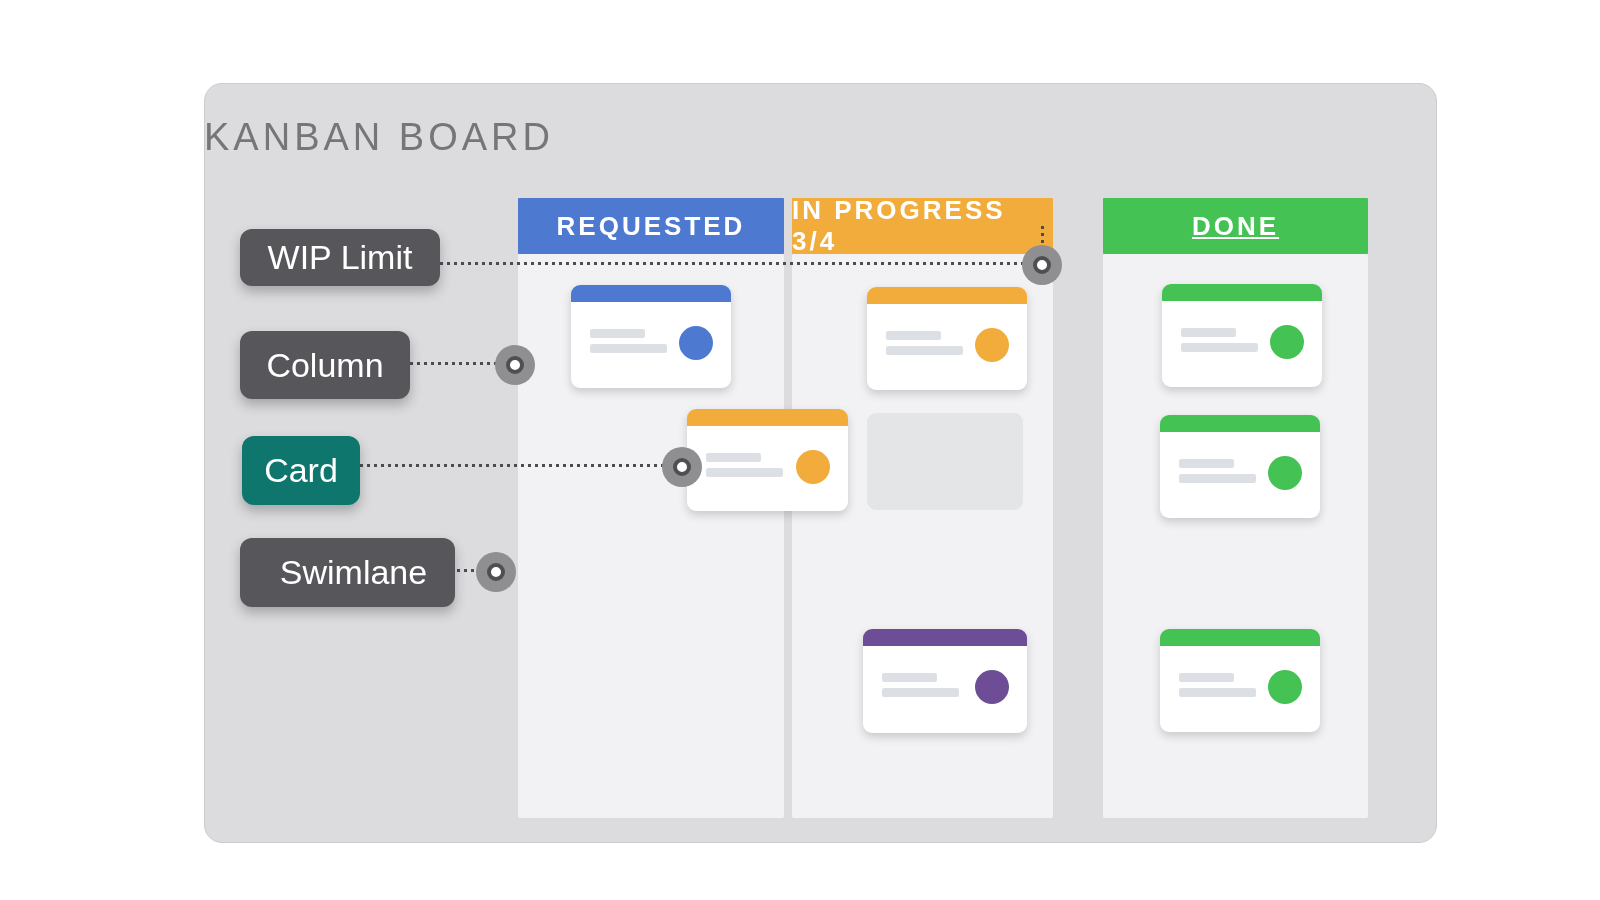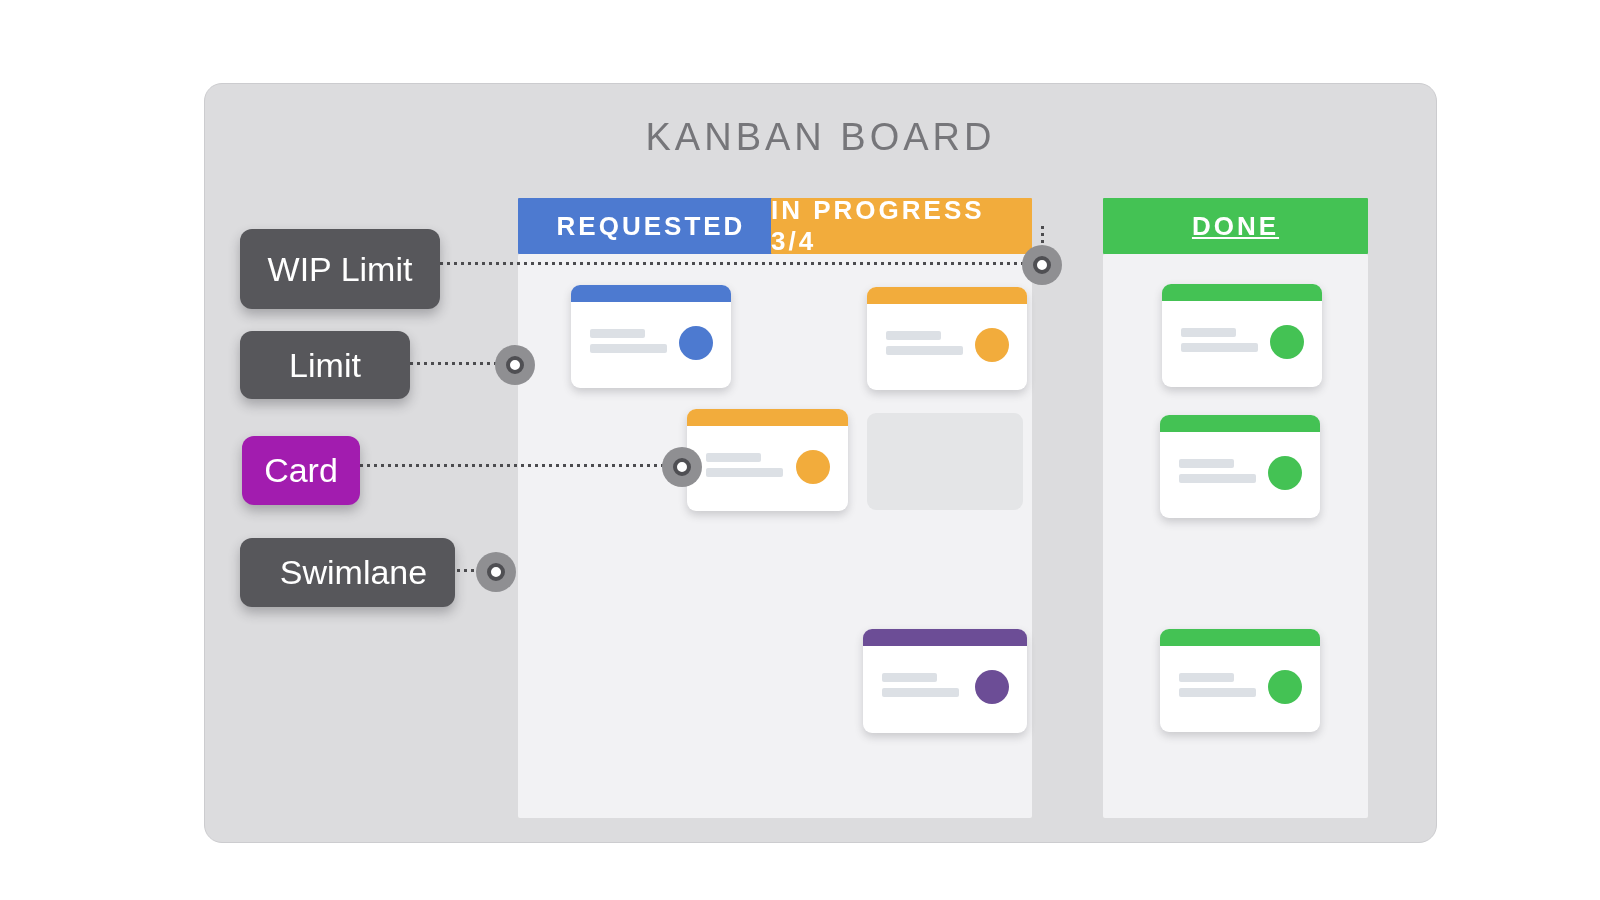--- a/index.html
+++ b/index.html
@@ -9,36 +9,36 @@
     font-family:"Liberation Sans", sans-serif;
   }
   
   .board {
     position:absolute; left:204px; top:83px; width:1233px; height:760px;
     background:#dcdcde; border:1px solid #cccccf; border-radius:18px;
     box-sizing:border-box;
   }
   .board-title {
     position:absolute; left:204px; top:116px; width:1233px;
-    text-align:center; font-size:38px; letter-spacing:4px;
+    text-align:left; font-size:38px; letter-spacing:4px;
     color:#76767a; font-weight:400;
   }
   
   .col-header {
     position:absolute; top:198px; height:56px;
     display:flex; align-items:center; justify-content:center;
     color:#ffffff; font-weight:bold; font-size:26px; letter-spacing:3px;
     border-radius:1px;
   }
   .col-body {
     position:absolute; top:254px; height:564px;
     background:#f2f2f4; border-radius:2px;
   }
   .x-req { left:518px; width:266px; }
-  .x-prog { left:771px; width:261px; }
+  .x-prog { left:792px; width:261px; }
   .x-done { left:1103px; width:265px;text-decoration:underline; }
   
   .card {
     position:absolute; width:160px; height:103px;
     background:#ffffff; border-radius:9px;
     box-shadow:0 4px 9px rgba(60,60,70,0.22);
   }
   .card-bar {
     position:absolute; left:0; top:0; right:0; height:17px;
     background:var(--accent); border-radius:9px 9px 0 0;
@@ -61,21 +61,21 @@
     display:flex; align-items:center; justify-content:center;
     color:#ffffff; font-weight:bold; font-size:20px; letter-spacing:2px;
     box-shadow:0 3px 6px rgba(60,60,70,0.15);
   }
   
   .anno {
     position:absolute; background:#57575b; color:#ffffff;
     border-radius:12px; display:flex; align-items:center; justify-content:center;
     font-size:34px; box-shadow:0 6px 12px rgba(40,40,45,0.3);
   }
-  .anno-wip      { left:240px; top:229px; width:200px; height:80px; }
+  .anno-wip      { left:240px; top:229px; width:200px; height:57px; }
   .anno-column   { left:240px; top:331px; width:170px; height:68px; }
   .anno-card     { left:242px; top:436px; width:118px; height:69px; }
   .anno-swimlane { left:240px; top:538px; width:203px; height:69px; }
   
   .dotline {
     position:absolute; height:3px;
     background:repeating-linear-gradient(to right, #4c4c4f 0 3px, transparent 3px 7px);
   }
   .dl-wip      { left:440px; top:262px; width:592px; }
   .dl-column   { left:410px; top:362px; width:95px;  }
@@ -177,22 +177,22 @@
   </div>
 
 
   <div class="dotline dl-wip"></div>
   <div class="dotline-v dlv-wip"></div>
   <div class="dotline dl-column"></div>
   <div class="dotline dl-card"></div>
   <div class="dotline dl-swimlane"></div>
 
   <div class="anno anno-wip" style="background: rgb(87, 87, 91);">WIP Limit</div>
-  <div class="anno anno-column" style="background: rgb(87, 87, 91);">Limit</div>
-  <div class="anno anno-card" style="background: #a21caf;">Card</div>
+  <div class="anno anno-column" style="background: rgb(87, 87, 91);">Column</div>
+  <div class="anno anno-card" style="background: #0f766e;">Card</div>
   <div class="anno anno-swimlane" style="background: rgb(87, 87, 91); padding-left: 12px;">Swimlane</div>
 
   <div class="marker mk-wip">
     <div class="pin"></div>
   </div>
   <div class="marker mk-column">
     <div class="pin"></div>
   </div>
   <div class="marker mk-card">
     <div class="pin"></div>

